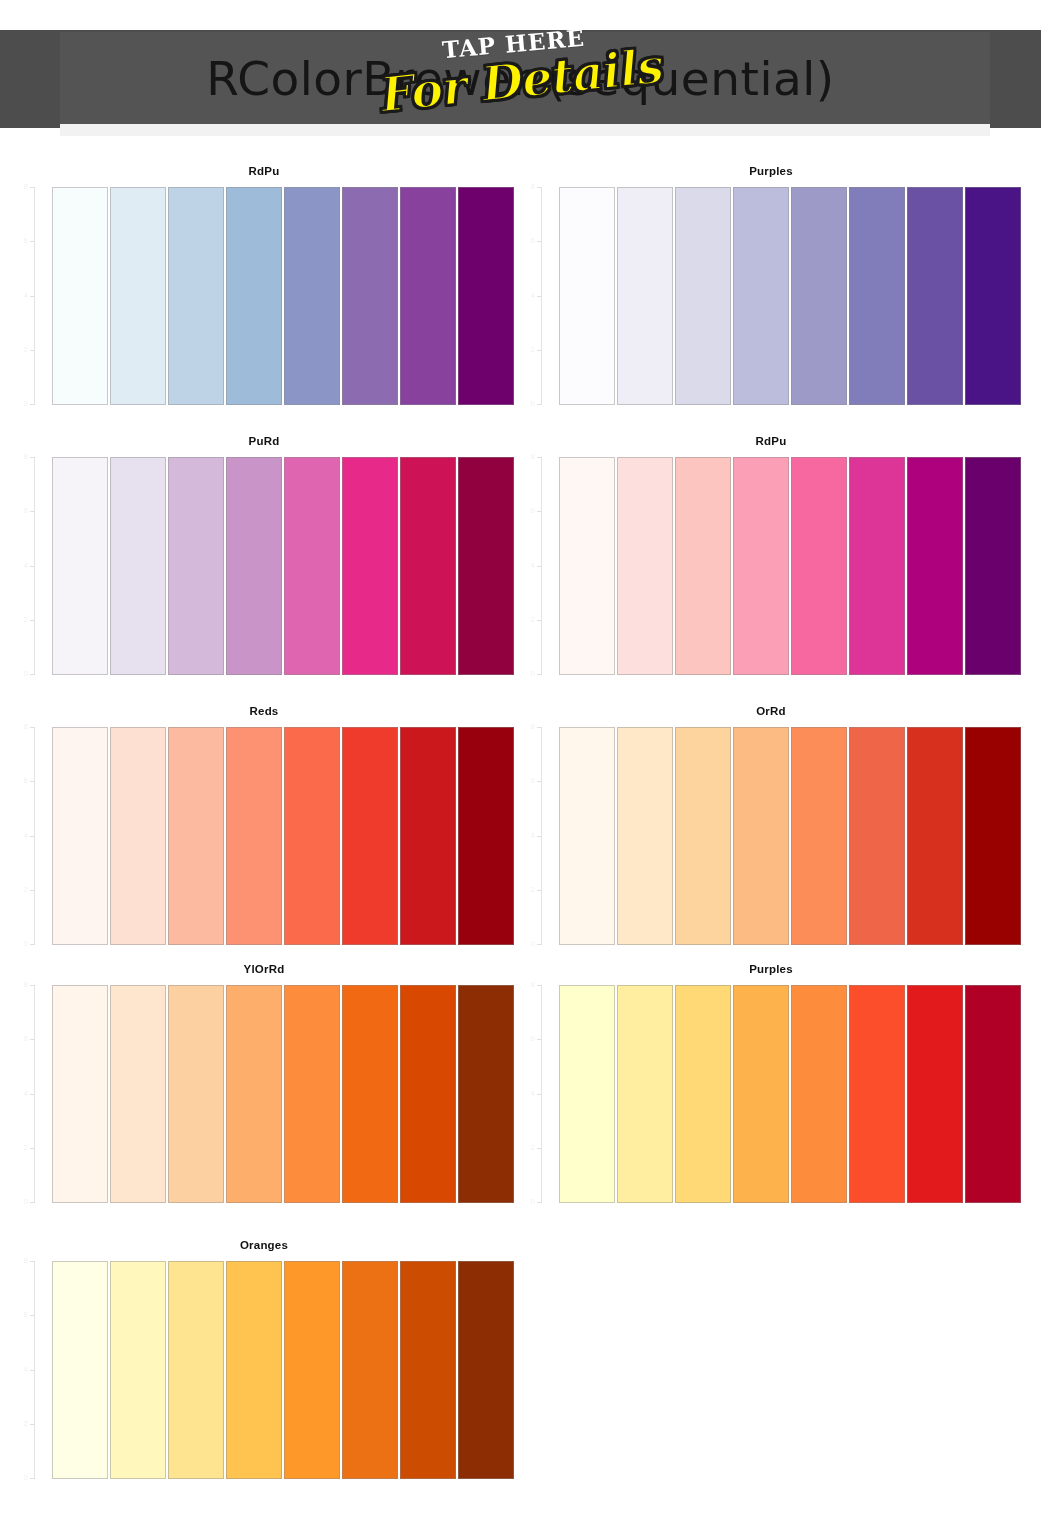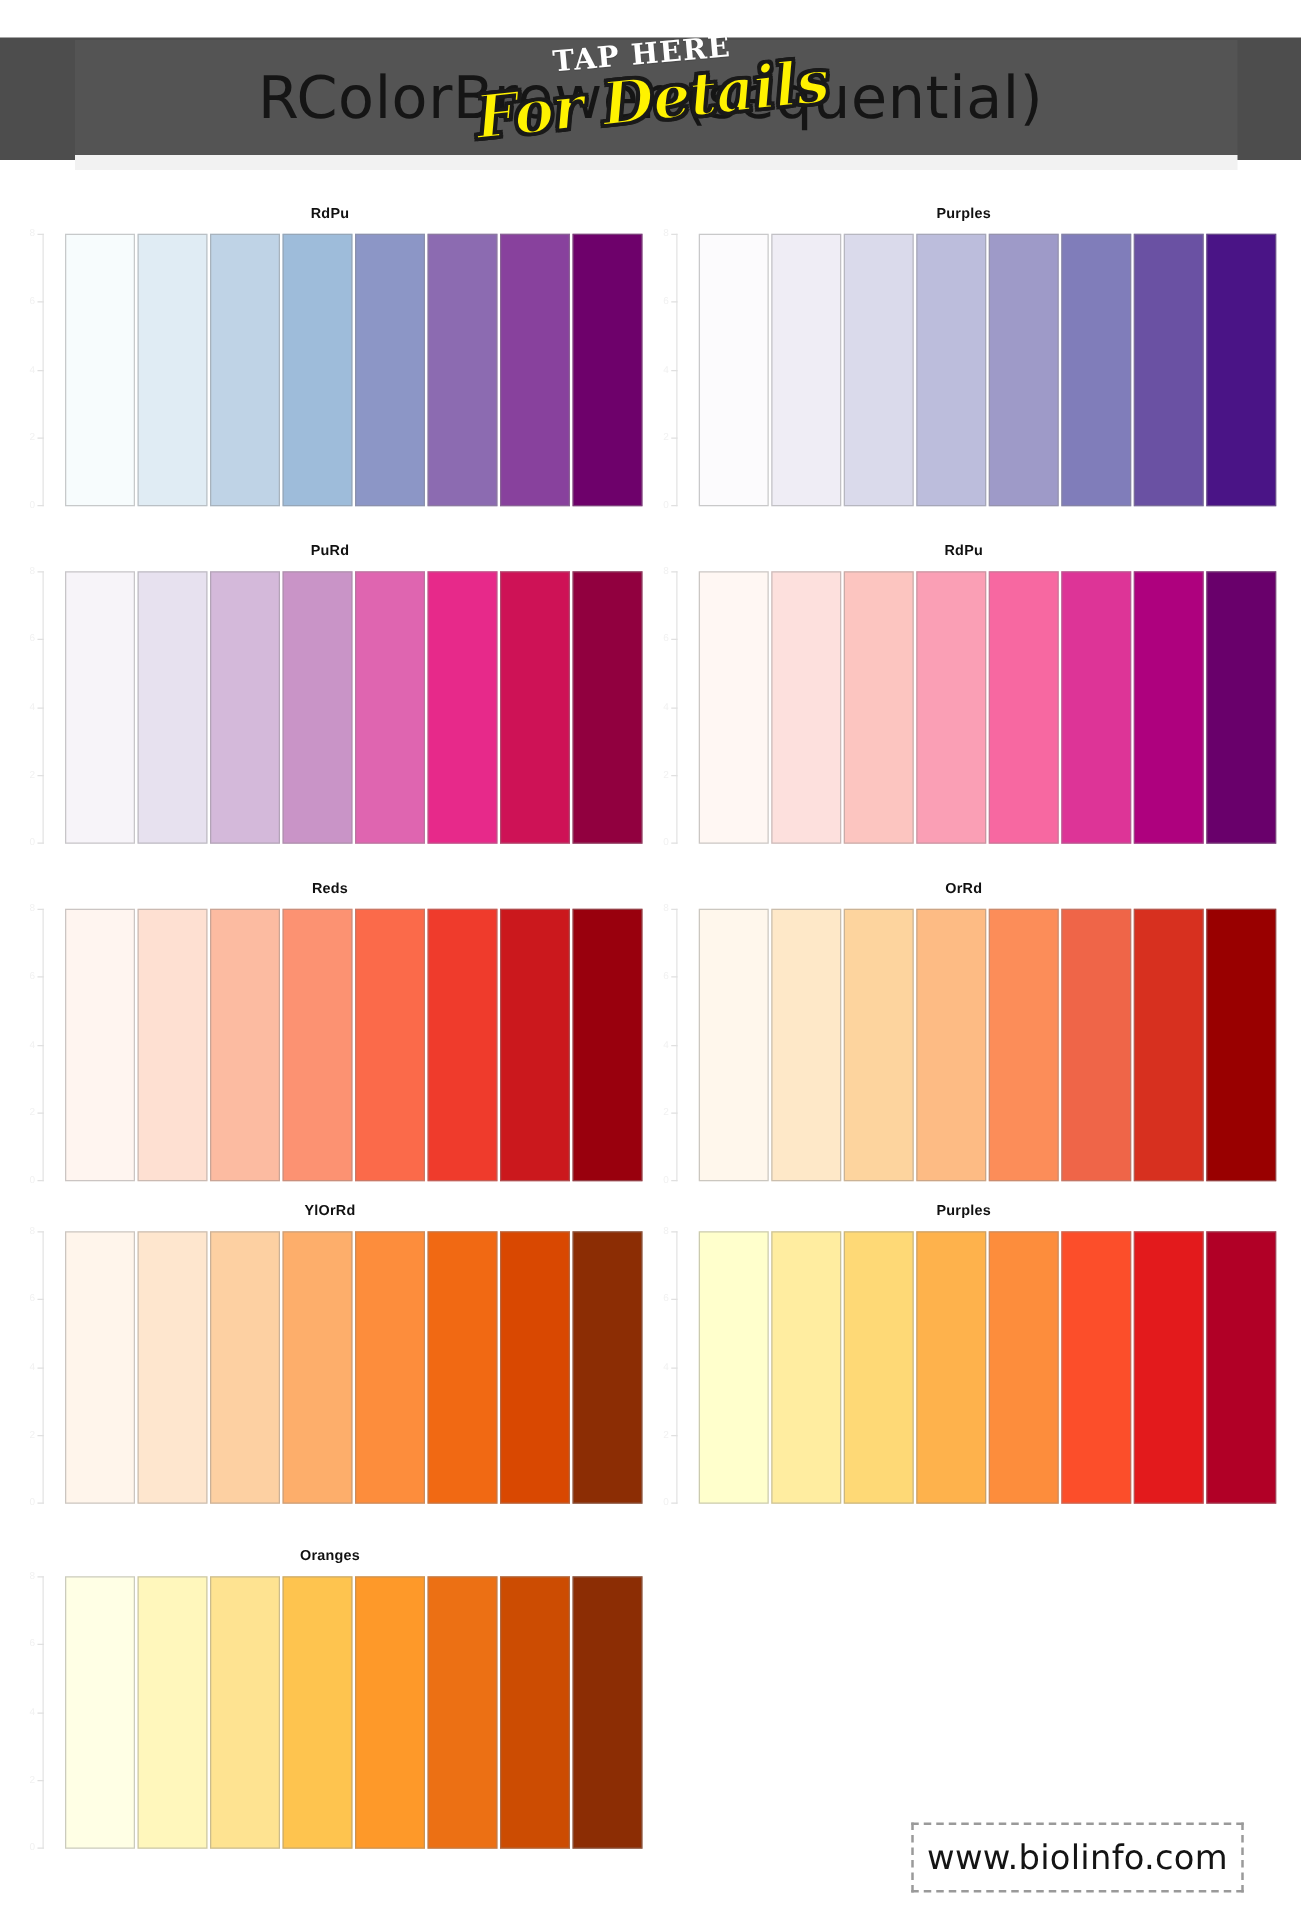--- a/index.html
+++ b/index.html
@@ -401,17 +401,14 @@
           <div class="bar" title="YlOrBr 3 #fee391" style="background: rgb(254, 227, 145); height: 218px;"></div>
           <div class="bar" title="YlOrBr 4 #fec44f" style="background: rgb(254, 196, 79); height: 218px;"></div>
           <div class="bar" title="YlOrBr 5 #fe9929" style="background: rgb(254, 153, 41); height: 218px;"></div>
           <div class="bar" title="YlOrBr 6 #ec7014" style="background: rgb(236, 112, 20); height: 218px;"></div>
           <div class="bar" title="YlOrBr 7 #cc4c02" style="background: rgb(204, 76, 2); height: 218px;"></div>
           <div class="bar" title="YlOrBr 8 #8c2d04" style="background: rgb(140, 45, 4); height: 218px;"></div>
         </div>
       </div>
     </div>
 
-  <div id="footer-box">
-    <span id="footer-text">www.biolinfo.com</span>
-  </div>
 
 </div>
 
 </body></html>

